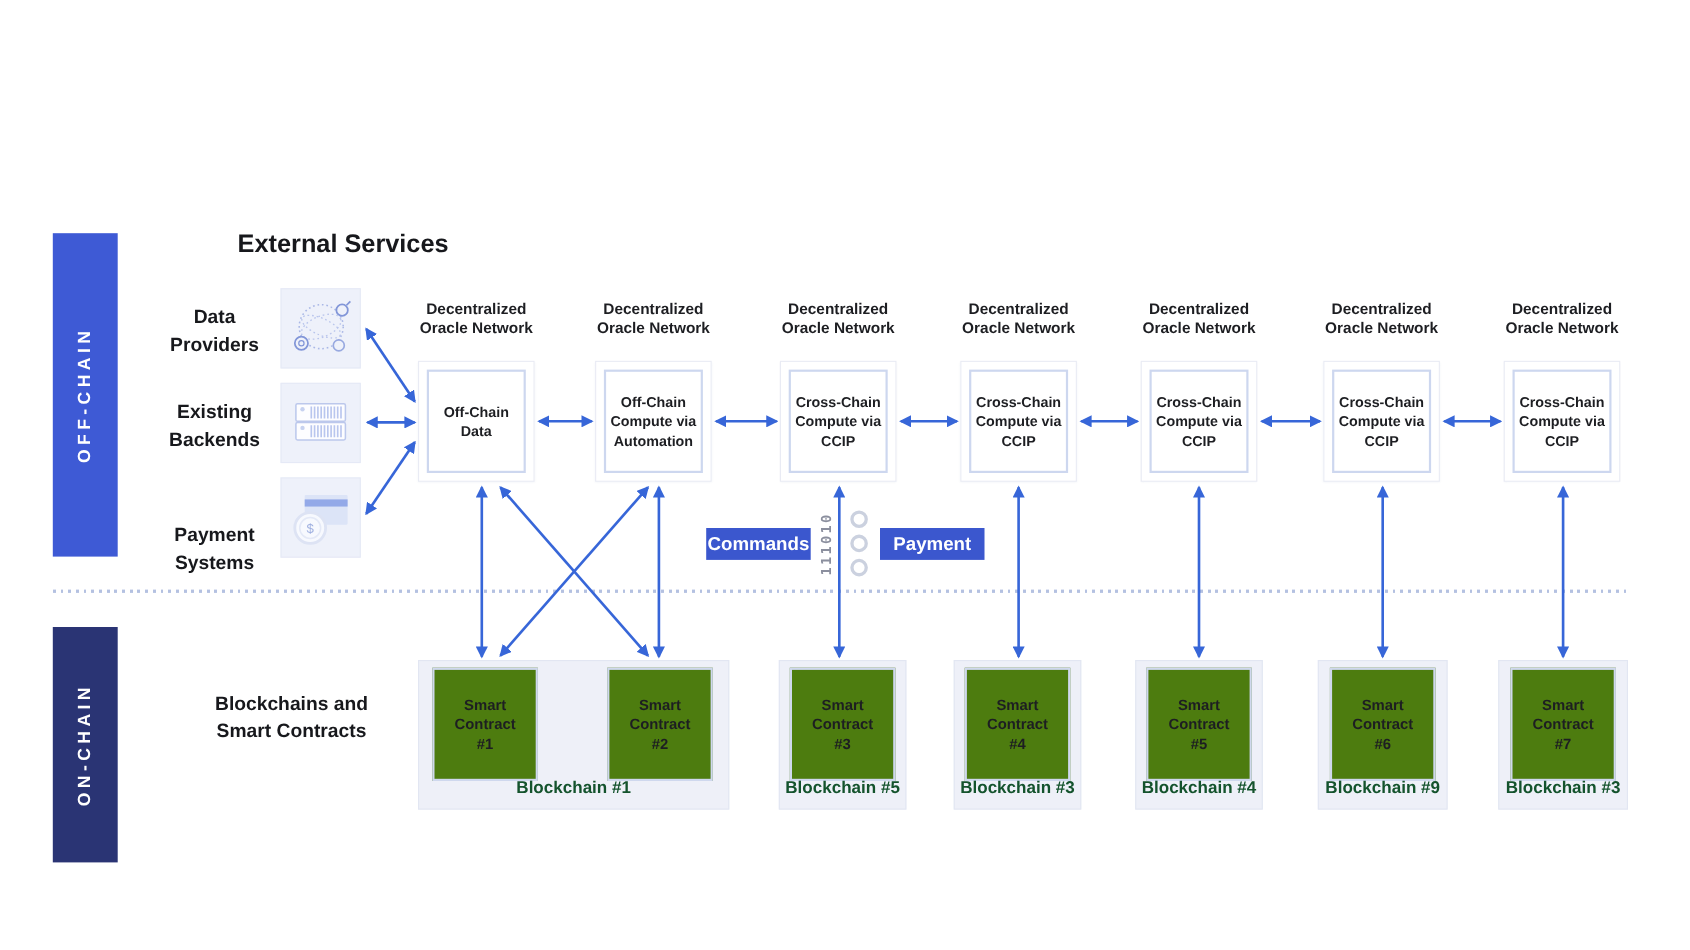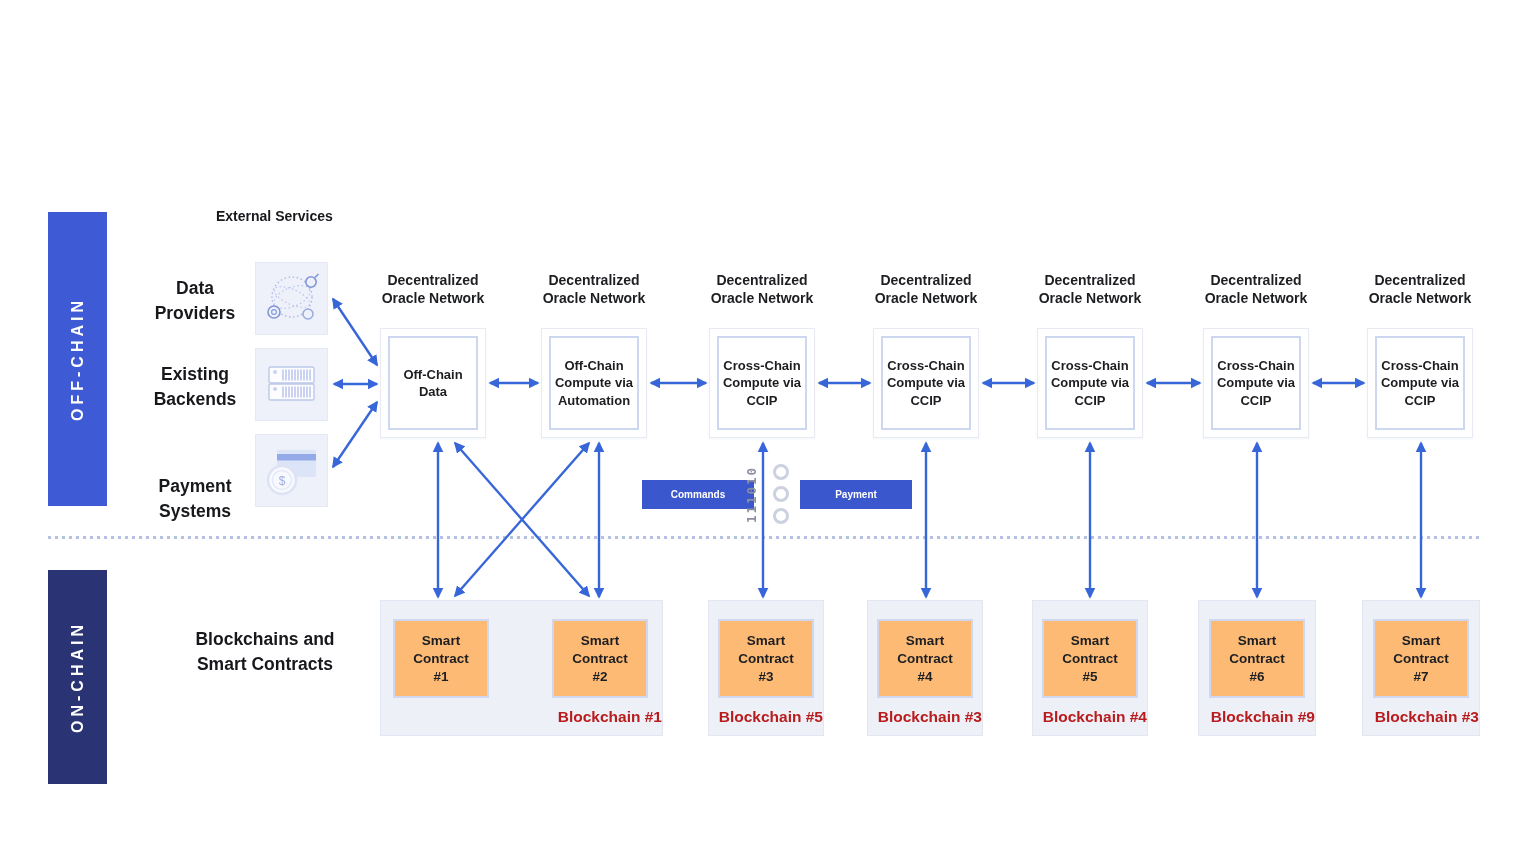--- a/index.html
+++ b/index.html
@@ -6,49 +6,49 @@
   .canvas{position:relative;width:1536px;height:864px;background:#ffffff;
           font-family:"Liberation Sans",sans-serif;overflow:hidden;}
   .title{position:absolute;left:42px;top:56px;font-size:46px;font-weight:700;
          color:#3b58d7;letter-spacing:-0.5px;white-space:nowrap;}
   .lane{position:absolute;left:48px;width:59px;}
   .lane-off{top:212px;height:294px;background:#3e5ad5;}
   .lane-on{top:570px;height:214px;background:#2a3474;}
   .lane-text{position:absolute;left:50%;top:50%;
              transform:translate(-50%,-50%) rotate(-90deg);
              color:#ffffff;font-weight:700;font-size:16px;letter-spacing:4px;white-space:nowrap;}
-  .ext-heading{position:absolute;left:216px;top:208px;font-size:14px;font-weight:700;color:#17181c;}
+  .ext-heading{position:absolute;left:216px;top:208px;font-size:23px;font-weight:700;color:#17181c;}
   .ext-label{position:absolute;left:120px;width:150px;text-align:center;font-size:17.5px;
              font-weight:700;line-height:25px;color:#17181c;white-space:pre-line;}
   .icon-box{position:absolute;left:255px;width:73px;height:73px;background:#eef1fa;
             border:1px solid #e5e9f6;box-sizing:border-box;}
   .don-label{position:absolute;top:272px;width:150px;text-align:center;font-size:14px;
              font-weight:700;line-height:17.5px;color:#1d1e22;white-space:pre-line;}
   .don-box{position:absolute;top:328px;width:106px;height:110px;background:#ffffff;
            border:1px solid #e9ebf4;box-sizing:border-box;box-shadow:0 1px 2px rgba(40,60,120,0.06);}
   .don-inner{position:absolute;inset:7px;border:2px solid #cdd7ef;
              display:flex;align-items:center;justify-content:center;}
   .don-text{font-size:13px;font-weight:700;line-height:17.5px;text-align:center;
             color:#1d1e22;white-space:pre-line;}
-  .badge{position:absolute;top:480px;height:29px;width:112px;background:#3b57ce;color:#ffffff;
-         display:flex;align-items:center;justify-content:center;font-size:10px;font-weight:700;}
+  .badge{position:absolute;top:480px;height:29px;width:95px;background:#3b57ce;color:#ffffff;
+         display:flex;align-items:center;justify-content:center;font-size:17px;font-weight:700;}
   .binary{position:absolute;left:721px;top:487px;width:60px;text-align:center;
           transform:rotate(-90deg);font-family:"DejaVu Sans Mono",monospace;
           font-size:12.5px;font-weight:700;color:#8b8f9e;letter-spacing:2px;}
   .ring{position:absolute;width:16px;height:16px;border:3.5px solid #cbd1df;border-radius:50%;
         background:#ffffff;box-sizing:border-box;}
   .dotline{position:absolute;left:48px;top:536px;width:1433px;height:3px;
            background:repeating-linear-gradient(to right,#b4c1e1 0,#b4c1e1 2.6px,transparent 2.6px,transparent 7px);}
   .bc{position:absolute;top:600px;height:136px;background:#eef0f8;border:1px solid #e2e6f2;box-sizing:border-box;}
-  .sc{position:absolute;top:18px;width:96px;height:79px;background:#fdba74;border:2px solid #cfd8ee;
+  .sc{position:absolute;top:6px;width:96px;height:103px;background:#4d7c0f;border:2px solid #cfd8ee;
       box-sizing:border-box;display:flex;align-items:center;justify-content:center;}
   .sc-text{font-size:13.5px;font-weight:700;line-height:18px;text-align:center;
            color:#1d1e22;white-space:pre-line;}
-  .bc-label{position:absolute;left:0;right:0;bottom:9px;text-align:right;font-size:15.5px;
-            font-weight:600;color:#b91c1c;}
+  .bc-label{position:absolute;left:0;right:0;bottom:9px;text-align:center;font-size:15.5px;
+            font-weight:600;color:#14532d;}
   .onchain-heading{position:absolute;left:165px;top:627px;width:200px;text-align:center;
                    font-size:17.5px;font-weight:700;line-height:25px;color:#17181c;white-space:pre-line;}
   svg.arrows{position:absolute;left:0;top:0;z-index:6;pointer-events:none;}
   .arrow{stroke:#3766d8;stroke-width:2.4;}
 </style>
 </head>
 <body>
 
 <div class="canvas">
 

